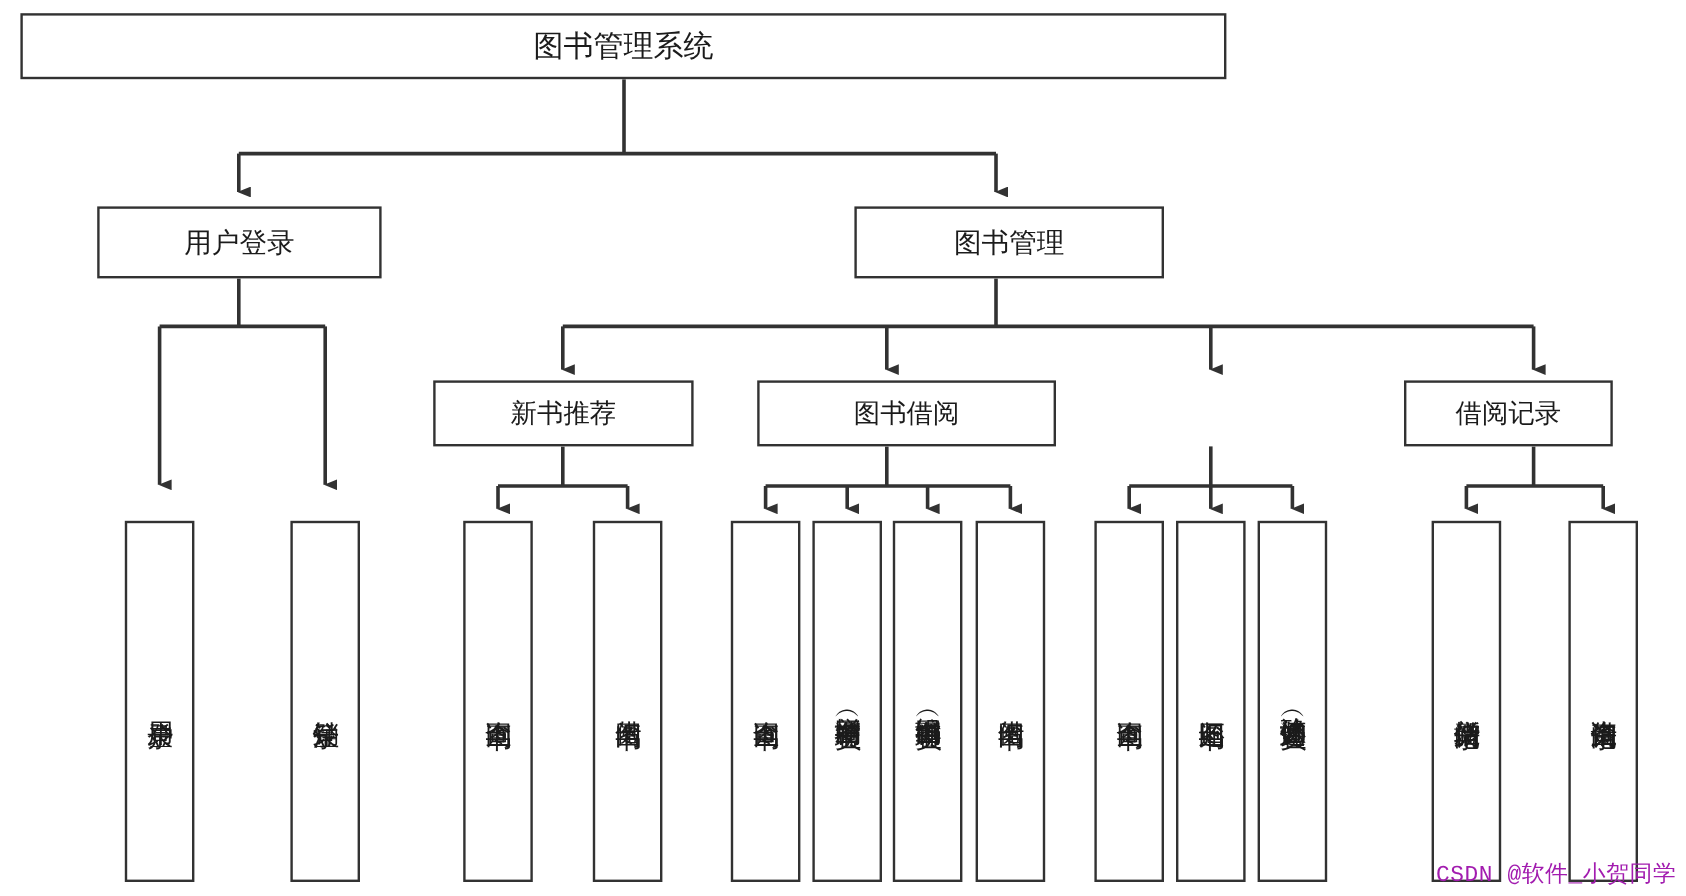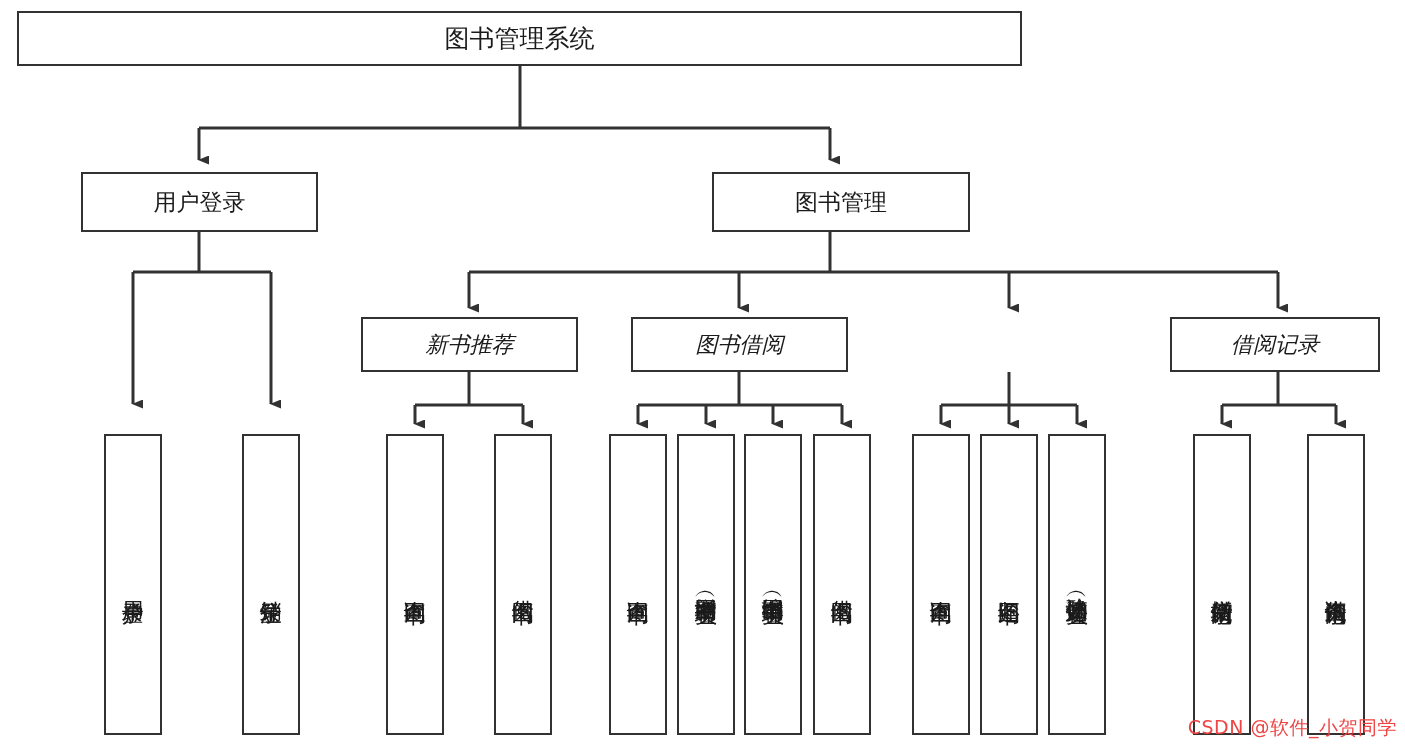--- a/index.html
+++ b/index.html
@@ -35,45 +35,45 @@
     color: #1b1b1b;
   }
   .node.root {
     font-size: 25px;
   }
   .node.level2 {
     font-size: 23px;
   }
   .node.level3 {
     font-size: 22px;
-    font-style: italic;
   }
   .node.leaf {
     font-size: 22px;
     line-height: 1.06;
     padding: 4px 0;
     align-items: center;
   }
   .vtext {
     writing-mode: vertical-rl;
     text-orientation: upright;
     letter-spacing: 1px;
     display: block;
     white-space: pre-line;
     text-align: center;
   }
   .watermark {
     position: absolute;
     right: 8px;
     bottom: 6px;
     font-size: 19px;
-    color: #ef4444;
+    color: #a21caf;
     letter-spacing: 0.5px;
     white-space: nowrap;
     pointer-events: none;
+    font-family: Liberation Mono, monospace;
   }
 </style>
 </head>
 <body>
 
 <div id="stage">
 
   <svg id="svg-layer" viewBox="0 0 1405 747" xmlns="http://www.w3.org/2000/svg">
     <defs>
       <marker id="arrowhead" markerWidth="9" markerHeight="11" refX="4.5" refY="10" orient="auto" markerUnits="userSpaceOnUse">
@@ -137,26 +137,26 @@
   </div>
 
   <div class="node level2" style="left:712px; top:172px; width:258px; height:60px;">
     <span>图书管理</span>
   </div>
 
   <div class="node level3" style="left:361px; top:317px; width:217px; height:55px;">
     <span>新书推荐</span>
   </div>
 
-  <div class="node level3" style="left:631px; top:317px; width:217px; height:55px;">
+  <div class="node level3" style="left:631px; top:317px; width:249px; height:55px;">
     <span>图书借阅</span>
   </div>
 
 
-  <div class="node level3" style="left:1170px; top:317px; width:210px; height:55px;">
+  <div class="node level3" style="left:1170px; top:317px; width:174px; height:55px;">
     <span>借阅记录</span>
   </div>
 
   <div class="node leaf" style="left:104px; top:434px; width:58px; height:301px;">
     <span class="vtext">用户登录</span>
   </div>
 
   <div class="node leaf" style="left:242px; top:434px; width:58px; height:301px;">
     <span class="vtext">注销登录</span>
   </div>

